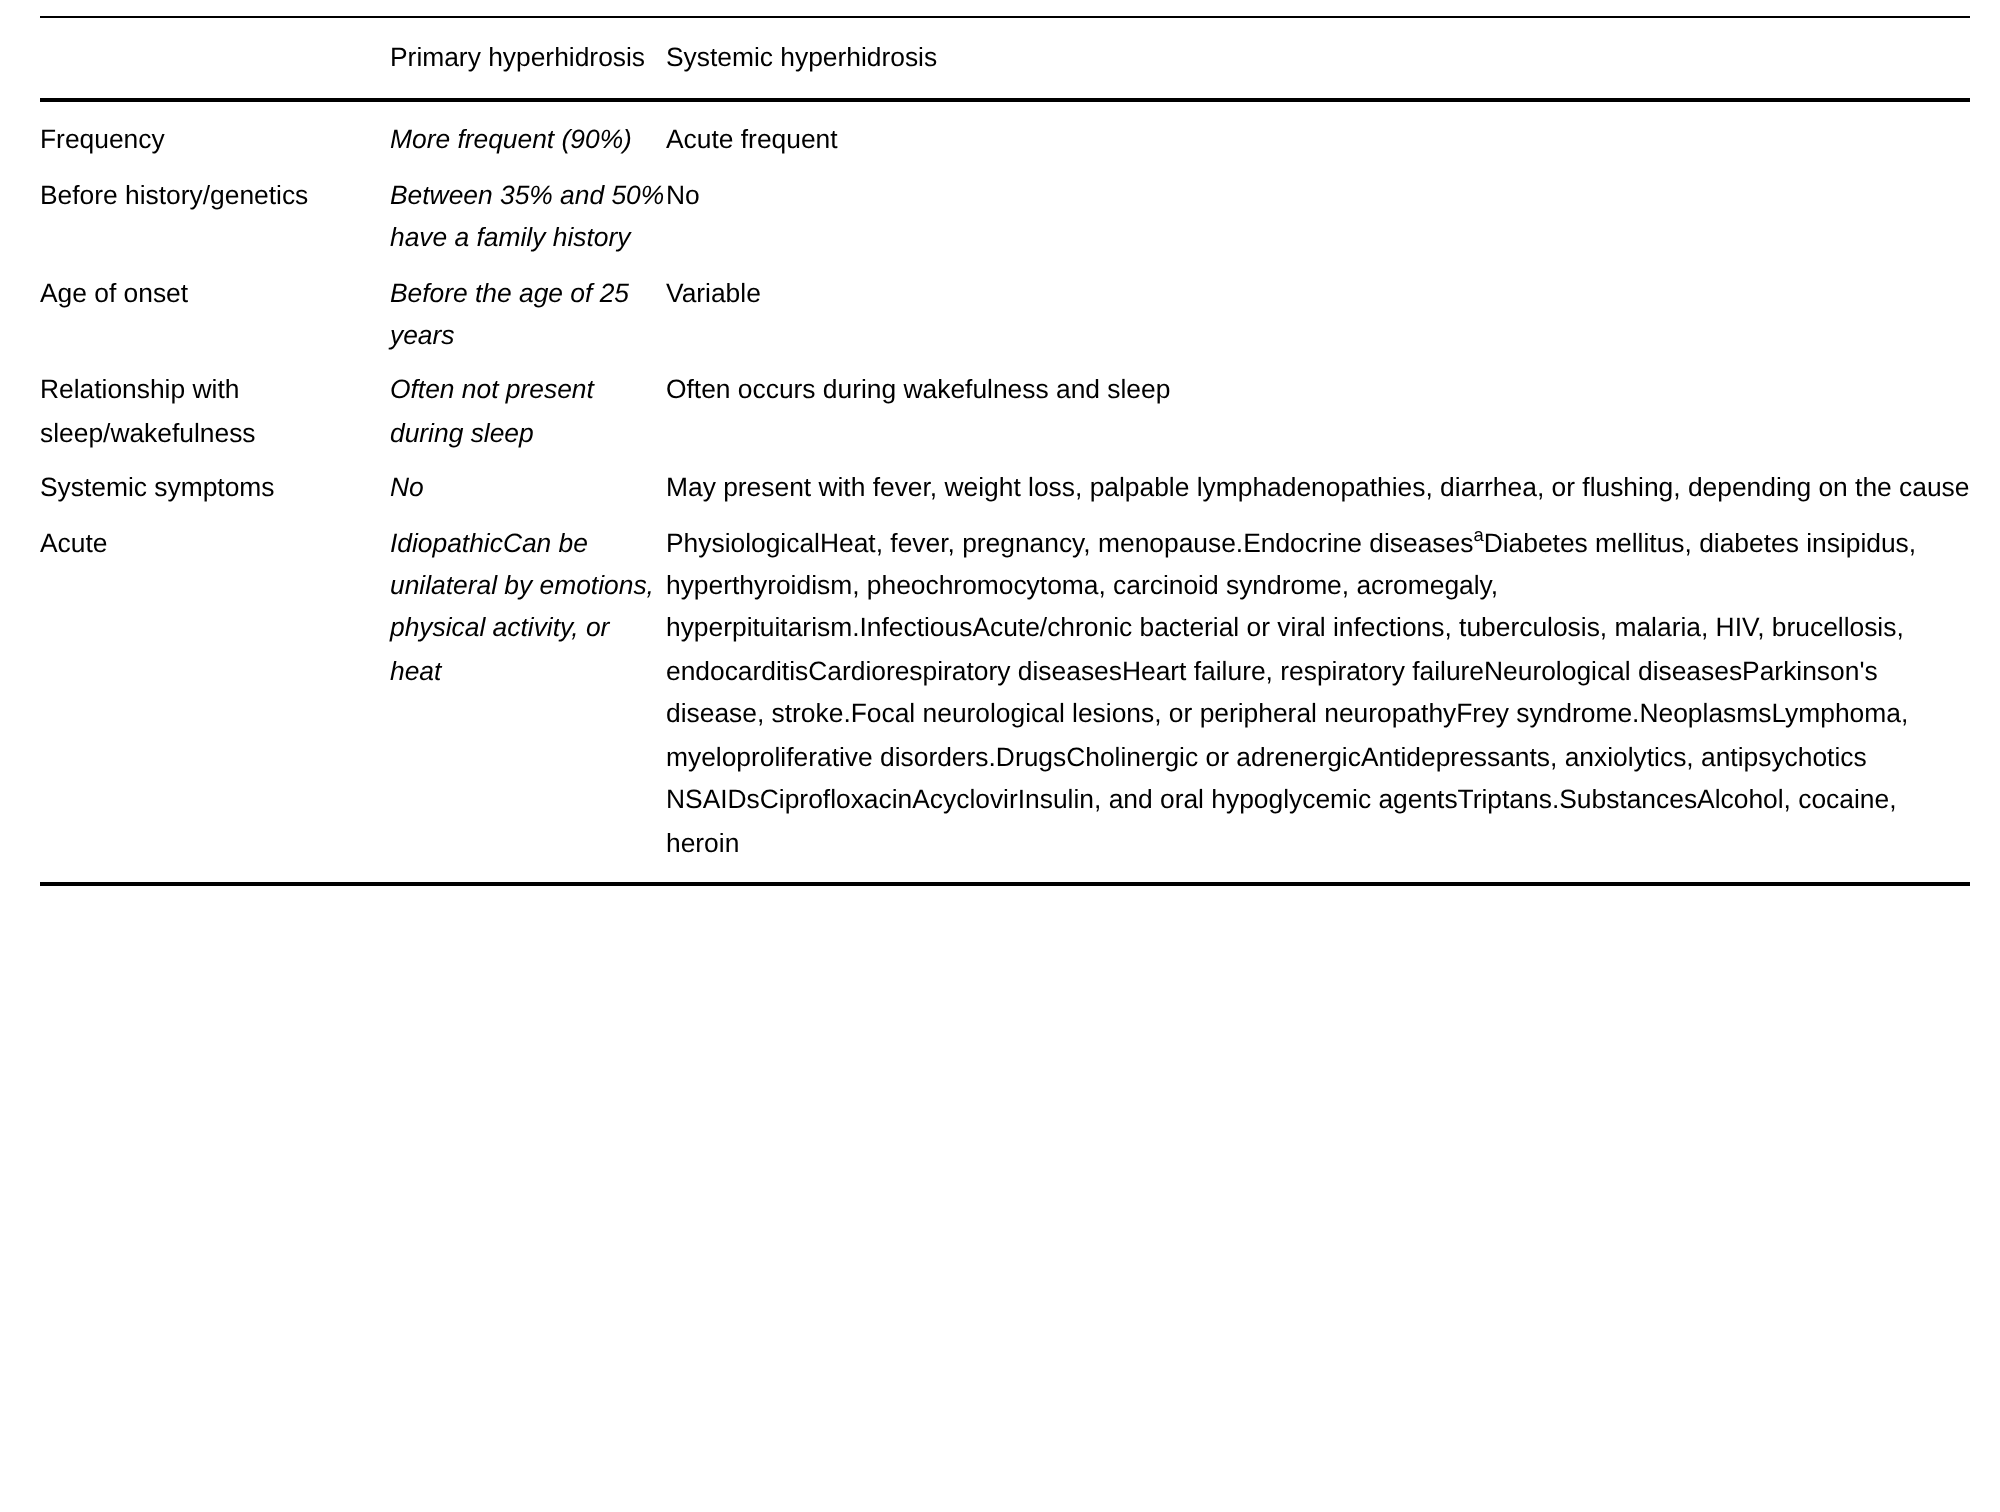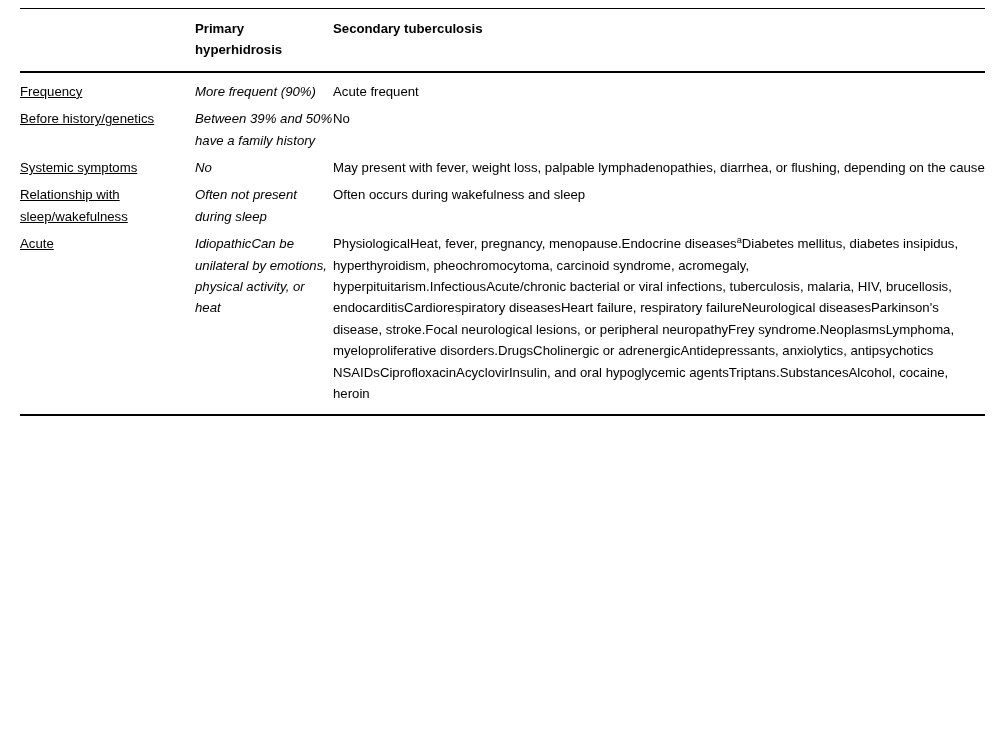--- a/index.html
+++ b/index.html
@@ -37,42 +37,41 @@
   table.cmp-table col.c2 { width: 138px; }
   table.cmp-table col.c3 { width: 652px; }
 
   
   thead.table-head tr.head-row > th {
     border-top: 1.2px solid #000000;
     border-bottom: 2.2px solid #000000;
     padding: 9px 0 10px 0;
     text-align: left;
     vertical-align: top;
-    font-weight: bold;
+    font-weight: normal;
     font-size: 13.2px;
     line-height: 21.4px;
   }
 
   th.h-col1 { padding-left: 5px; }
   th.h-col2 { padding-right: 18px; }
   th.h-col3 { padding-right: 6px; }
 
   tbody.table-body > tr > td {
     vertical-align: top;
     text-align: left;
     padding: 0 0 6px 0;
     border: none;
   }
 
   tbody.table-body > tr:first-child > td { padding-top: 8px; }
 
   td.col-1 {
     padding-left: 5px;
     padding-right: 12px;
-    text-decoration: underline;
   }
   td.col-2 {
     padding-right: 26px;
     font-style: italic;
   }
   td.col-3 {
     padding-right: 8px;
   }
 
   
@@ -103,21 +102,21 @@
     <colgroup>
       <col class="c1">
       <col class="c2">
       <col class="c3">
     </colgroup>
 
     <thead class="table-head">
       <tr class="head-row">
         <th class="h-col1"></th>
         <th class="h-col2">Primary hyperhidrosis</th>
-        <th class="h-col3">Secondary tuberculosis</th>
+        <th class="h-col3">Systemic hyperhidrosis</th>
       </tr>
     </thead>
 
     <tbody class="table-body">
 
       <tr>
         <td class="col-1">
             <span class="cell-text">Frequency</span>
           </td>
         <td class="col-2">
@@ -126,50 +125,61 @@
         <td class="col-3">
             <span class="cell-text">Acute frequent</span>
           </td>
       </tr>
 
       <tr>
         <td class="col-1">
             <span class="cell-text">Before history/genetics</span>
           </td>
         <td class="col-2">
-            <span class="cell-text">Between 39% and 50% have a family history</span>
+            <span class="cell-text">Between 35% and 50% have a family history</span>
           </td>
         <td class="col-3">
             <span class="cell-text">No</span>
           </td>
       </tr>
 
+      <tr>
+        <td class="col-1">
+            <span class="cell-text">Age of onset</span>
+          </td>
+        <td class="col-2">
+            <span class="cell-text">Before the age of 25 years</span>
+          </td>
+        <td class="col-3">
+            <span class="cell-text">Variable</span>
+          </td>
+      </tr>
 
+
+      <tr>
+        <td class="col-1">
+            <span class="cell-text">Relationship with sleep/wakefulness</span>
+          </td>
+        <td class="col-2">
+            <span class="cell-text">Often not present during sleep</span>
+          </td>
+        <td class="col-3">
+            <span class="cell-text">Often occurs during wakefulness and sleep</span>
+          </td>
+      </tr>
 
       <tr>
         <td class="col-1">
             <span class="cell-text">Systemic symptoms</span>
           </td>
         <td class="col-2">
             <span class="cell-text">No</span>
           </td>
         <td class="col-3">
             <span class="cell-text">May present with fever, weight loss, palpable lymphadenopathies, diarrhea, or flushing, depending on the cause</span>
-          </td>
-      </tr>
-
-      <tr>
-        <td class="col-1">
-            <span class="cell-text">Relationship with sleep/wakefulness</span>
-          </td>
-        <td class="col-2">
-            <span class="cell-text">Often not present during sleep</span>
-          </td>
-        <td class="col-3">
-            <span class="cell-text">Often occurs during wakefulness and sleep</span>
           </td>
       </tr>
 
       <tr class="last-row">
         <td class="col-1">
             <span class="cell-text">Acute</span>
           </td>
         <td class="col-2">
             <span class="cell-text">IdiopathicCan be unilateral by emotions, physical activity, or heat</span>
           </td>

